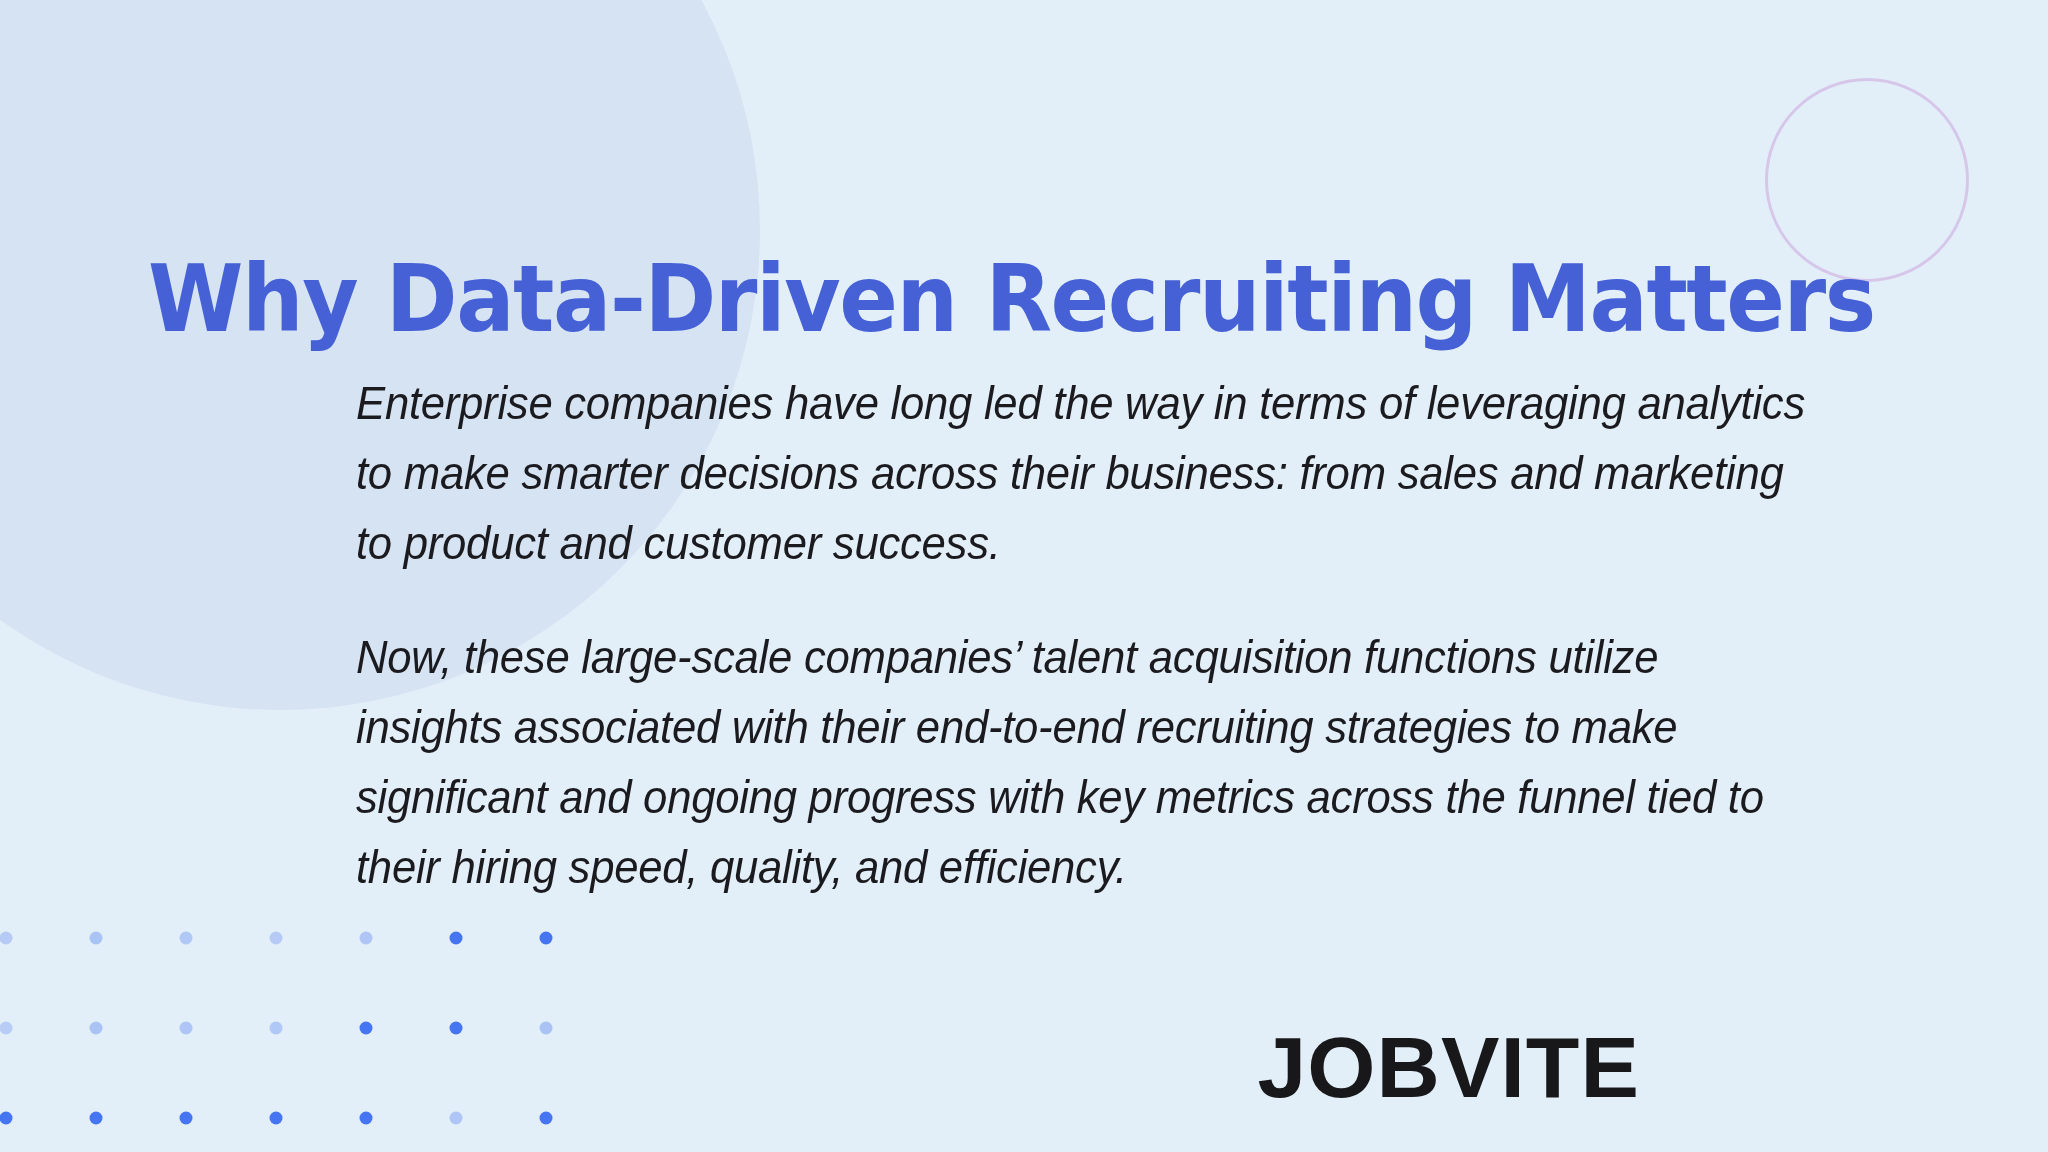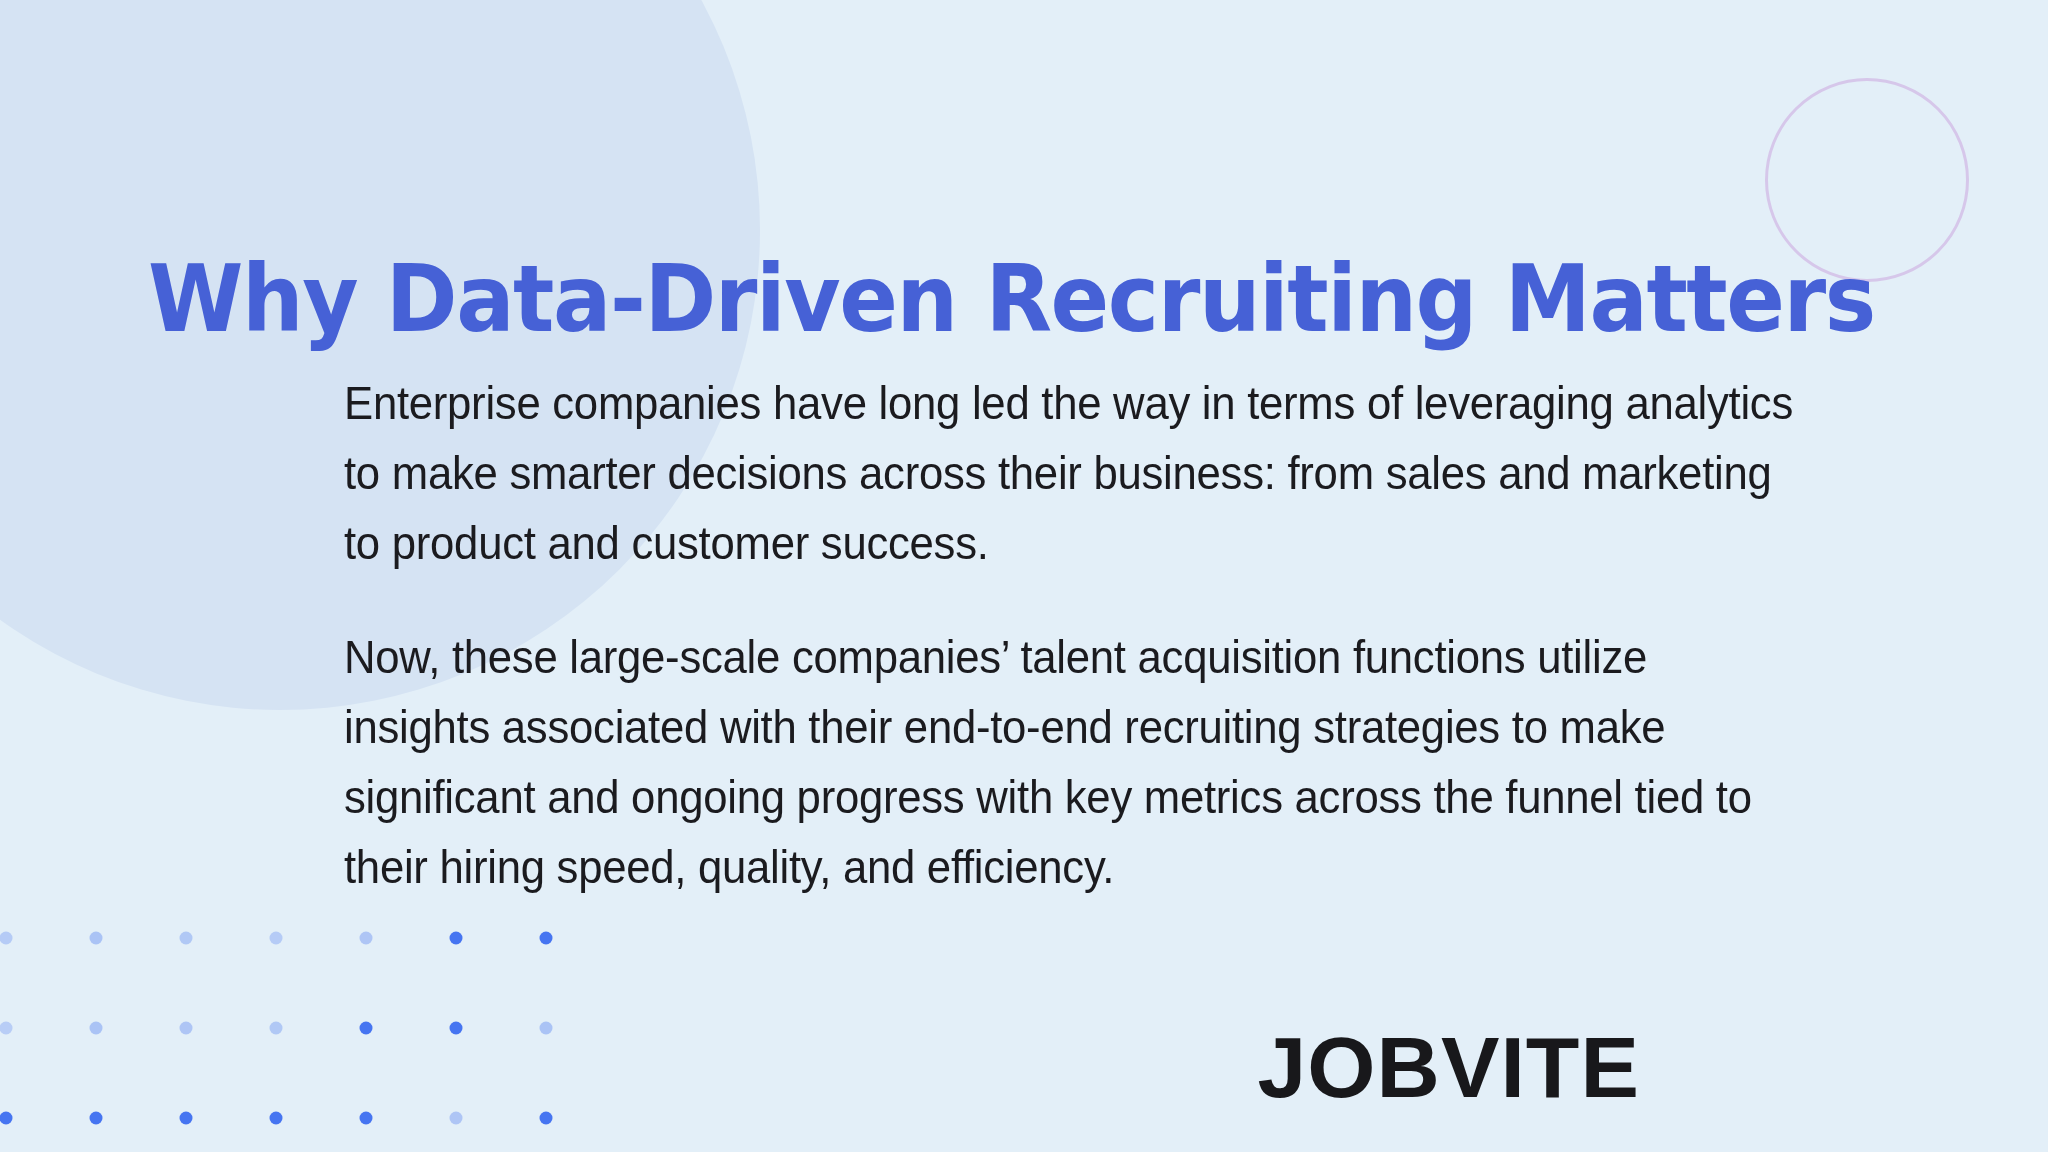--- a/index.html
+++ b/index.html
@@ -85,23 +85,24 @@
     font-size: 92px;
     line-height: 1.0;
     letter-spacing: -1.5px;
     transform: scaleX(0.94);
     transform-origin: left center;
     white-space: nowrap;
   }
 
   .body-block {
     position: absolute;
-    left: 344px;
+    left: 356px;
     top: 368px;
     width: 1560px;
+    font-style: italic;
   }
 
   .body-paragraph {
     color: #1b1b1f;
     font-family: "Liberation Sans", sans-serif;
     font-weight: 400;
     font-size: 47px;
     line-height: 70px;
     letter-spacing: -0.3px;
     margin: 0 0 44px 0;

